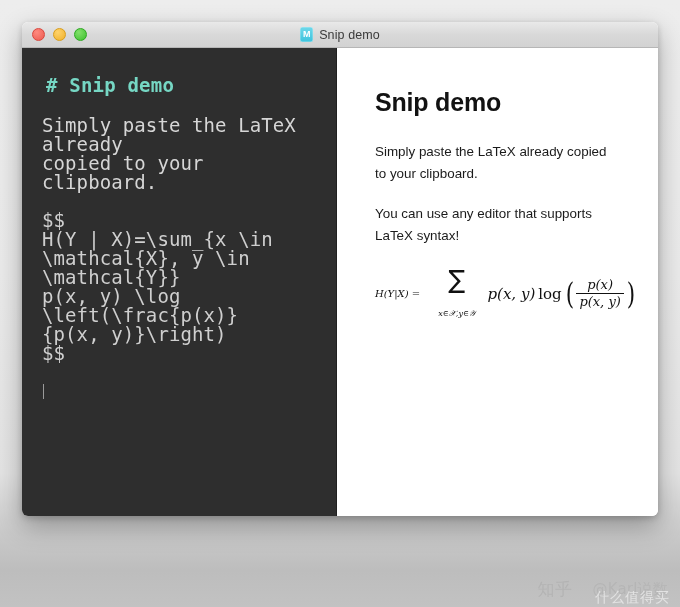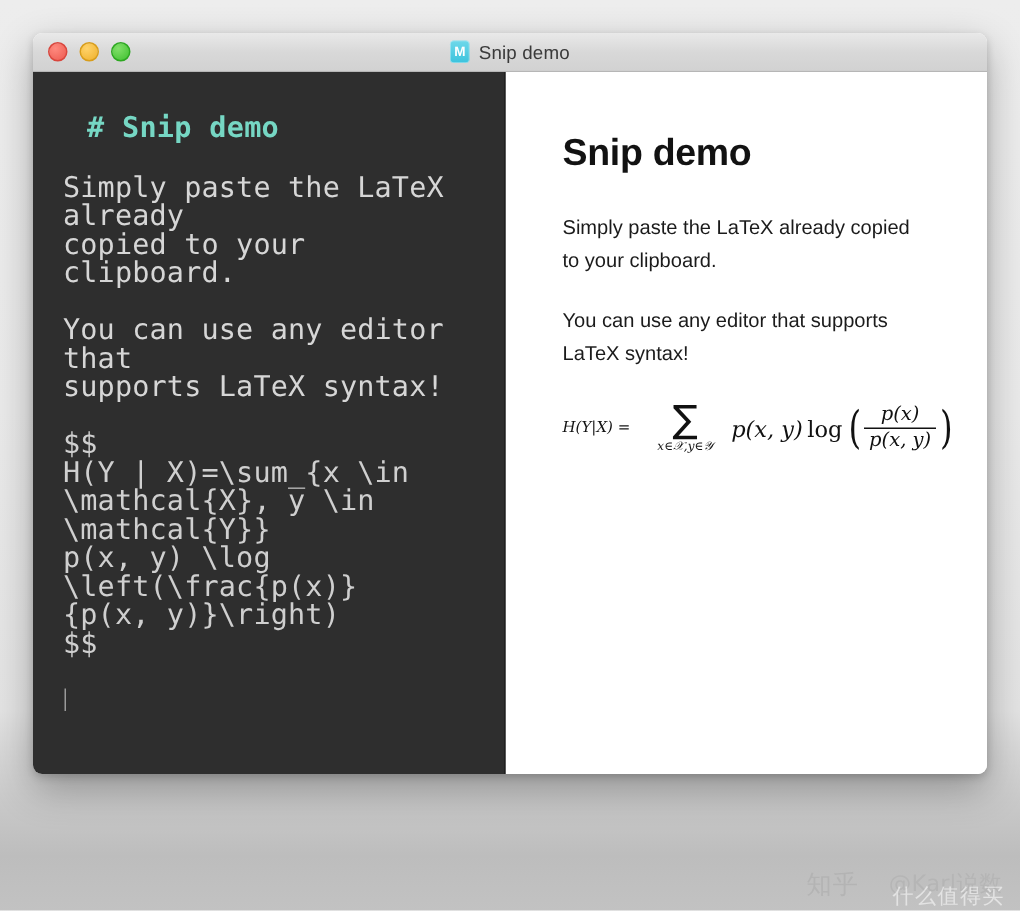--- a/index.html
+++ b/index.html
@@ -109,21 +109,21 @@
     overflow: hidden;
     position: relative;
     border-right: 1px solid #202020;
   }
   #md-heading {
     font-family: "DejaVu Sans Mono", monospace;
     font-size: 19px;
     font-weight: bold;
     color: #76d7c4;
     letter-spacing: 0.2px;
-    margin: 0 0 20px 16px;
+    margin: 0 0 20px 4px;
     white-space: pre;
   }
   .md-block {
     font-family: "DejaVu Sans Mono", monospace;
     font-size: 19px;
     line-height: 19px;
     color: #d6d6d6;
     white-space: pre-wrap;
     margin: 0 0 19px 0;
     letter-spacing: 0.1px;
@@ -185,21 +185,21 @@
     position: relative;
   }
   #sum-sign {
     font-size: 25px;
     line-height: 0.9;
     font-family: "DejaVu Sans", sans-serif;
   }
   #sum-sub {
     font-size: 8px;
     font-style: italic;
-    margin-top: 1px;
+    margin-top: 17px;
     letter-spacing: 0.1px;
     font-family: "DejaVu Serif", serif;
   }
   #fx-px { margin: 0 3px 0 4px; font-size: 15px; }
   #log-txt { font-style: normal; margin-right: 2px; font-size: 15px; }
   .paren {
     font-size: 30px;
     font-family: "DejaVu Serif", serif;
     line-height: 0.78;
     transform: scaleX(0.72);
@@ -275,22 +275,20 @@
       <span id="window-title">Snip demo</span>
     </div>
   </div>
 
   <div id="panes">
 
     <div id="editor-pane">
       <div id="md-heading"># Snip demo</div>
       <div class="md-block">Simply paste the LaTeX already
 copied to your clipboard.</div>
-      <div class="md-block">You can use any editor that
-supports LaTeX syntax!</div>
       <div class="md-block math">$$
 H(Y | X)=\sum_{x \in
 \mathcal{X}, y \in \mathcal{Y}}
 p(x, y) \log \left(\frac{p(x)}
 {p(x, y)}\right)
 $$</div>
       <div>
         <span id="caret"></span>
       </div>
     </div>

